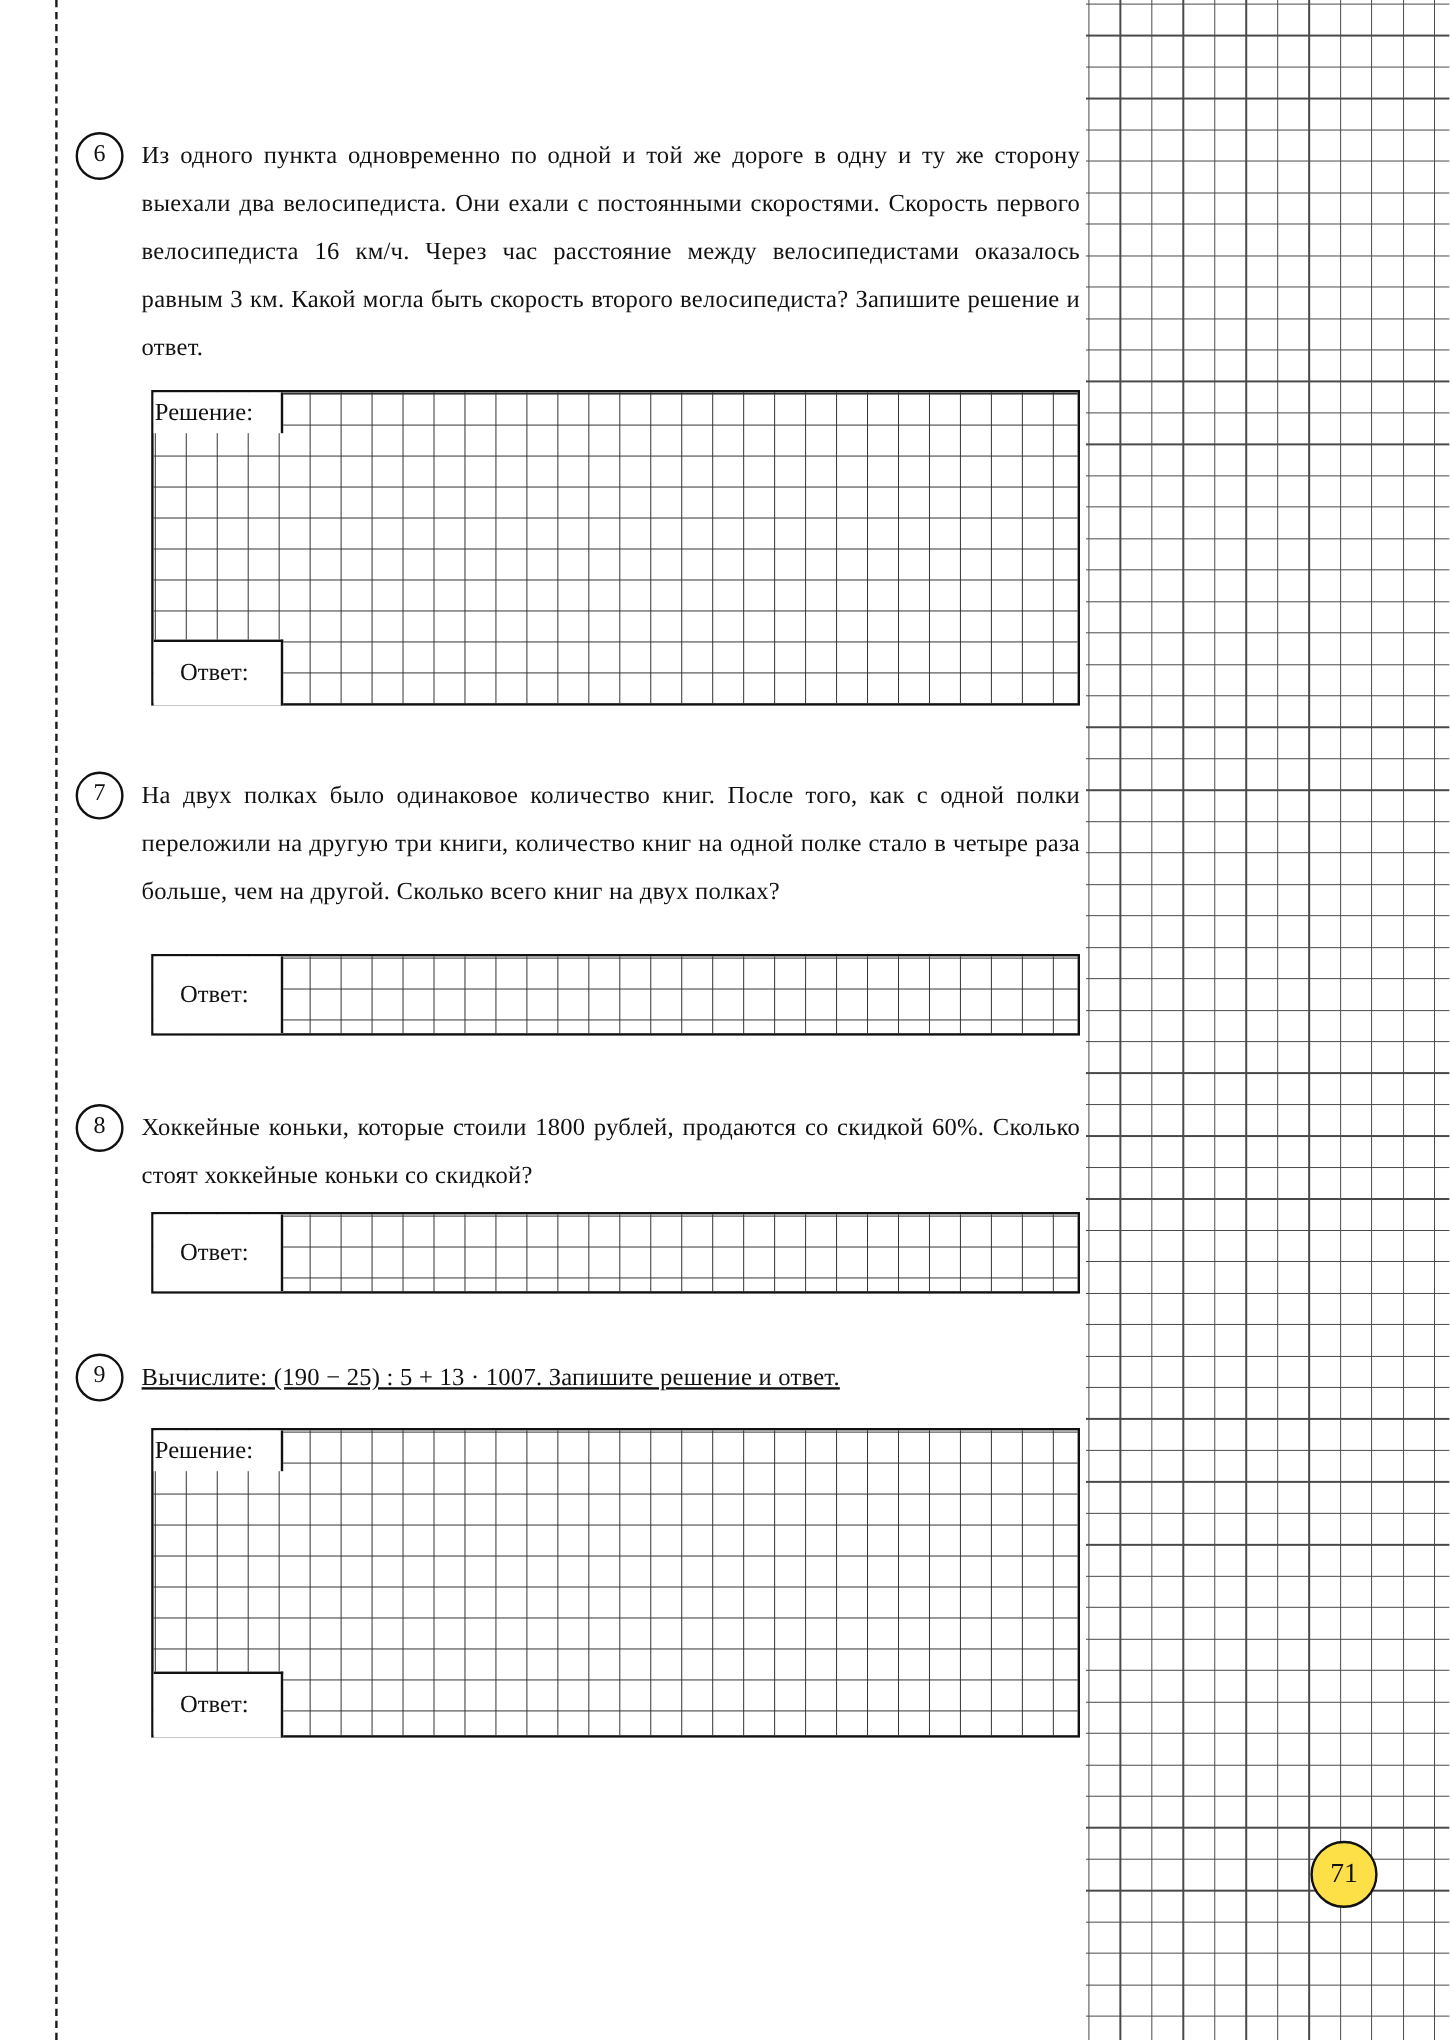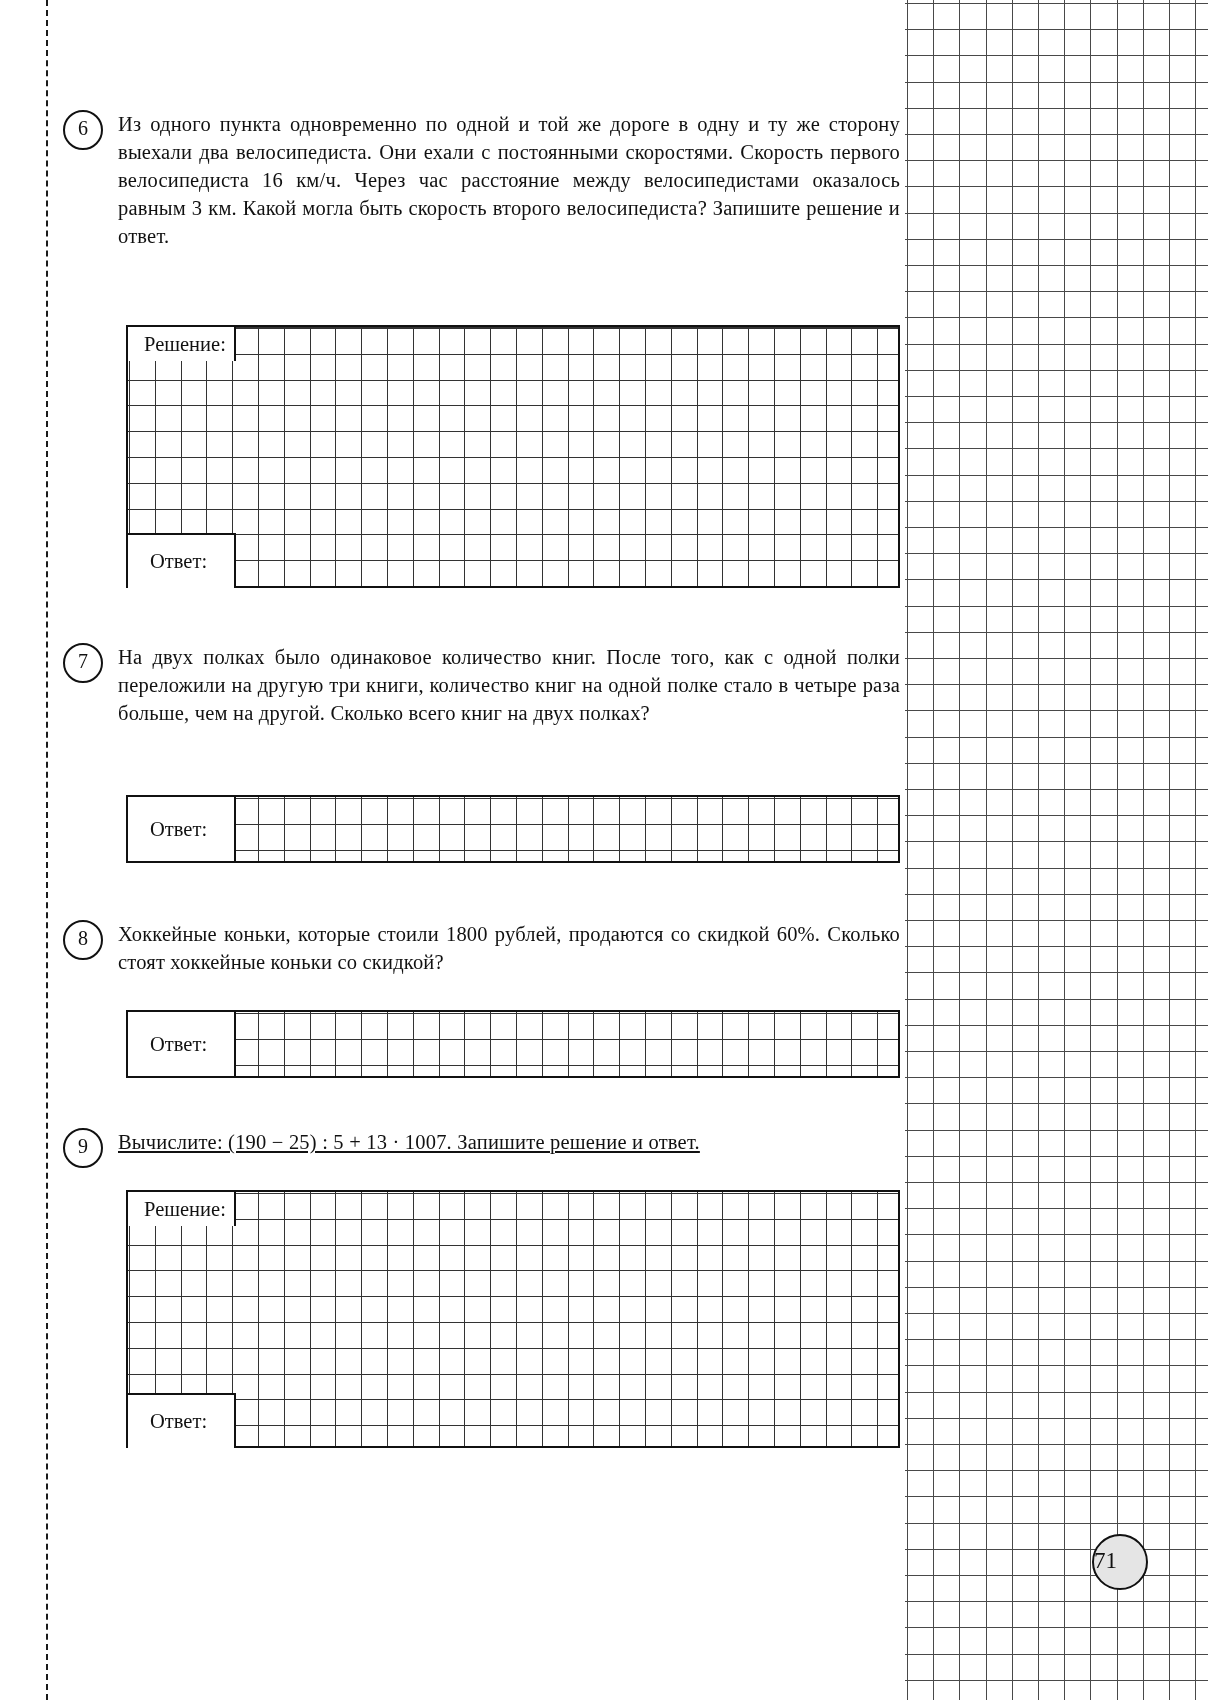--- a/index.html
+++ b/index.html
@@ -85,21 +85,21 @@
     text-align: center;
     font-family: "Liberation Serif", serif;
   }
 
   .task-text {
     position: absolute;
     left: 58px;
     top: 0;
     width: 782px;
     font-size: 20.5px;
-    line-height: 28px;
+    line-height: 40px;
     text-align: justify;
     text-justify: inter-word;
     letter-spacing: 0.2px;
   }
   .task-text.single-line { text-align: left; }
 
   
   .box {
     position: absolute;
     border: 2px solid #111;
@@ -112,35 +112,36 @@
     background-position: 1px 1px, 1px 1px;
   }
   .box-label {
     position: absolute;
     background: #ffffff;
     font-size: 20.5px;
     line-height: 1;
     font-family: "Liberation Serif", serif;
     display: flex;
     align-items: center;
-    padding-left: 16px;
+    padding-left: 1px;
     box-sizing: border-box;
     border-right: 2px solid #111;
   }
 
   
   .page-number {
     position: absolute;
     right: 60px;
     bottom: 110px;
     width: 52px;
     height: 52px;
     border: 2px solid #111;
     border-radius: 50%;
-    background: #e5e5e5;
+    background: #fde047;
+    text-align: center;
     line-height: 50px;
     font-size: 23px;
     font-family: "Liberation Serif", serif;
   }
 
   .math { font-family: "Liberation Serif", serif; text-decoration: underline; }
 </style>
 </head>
 <body>
 

